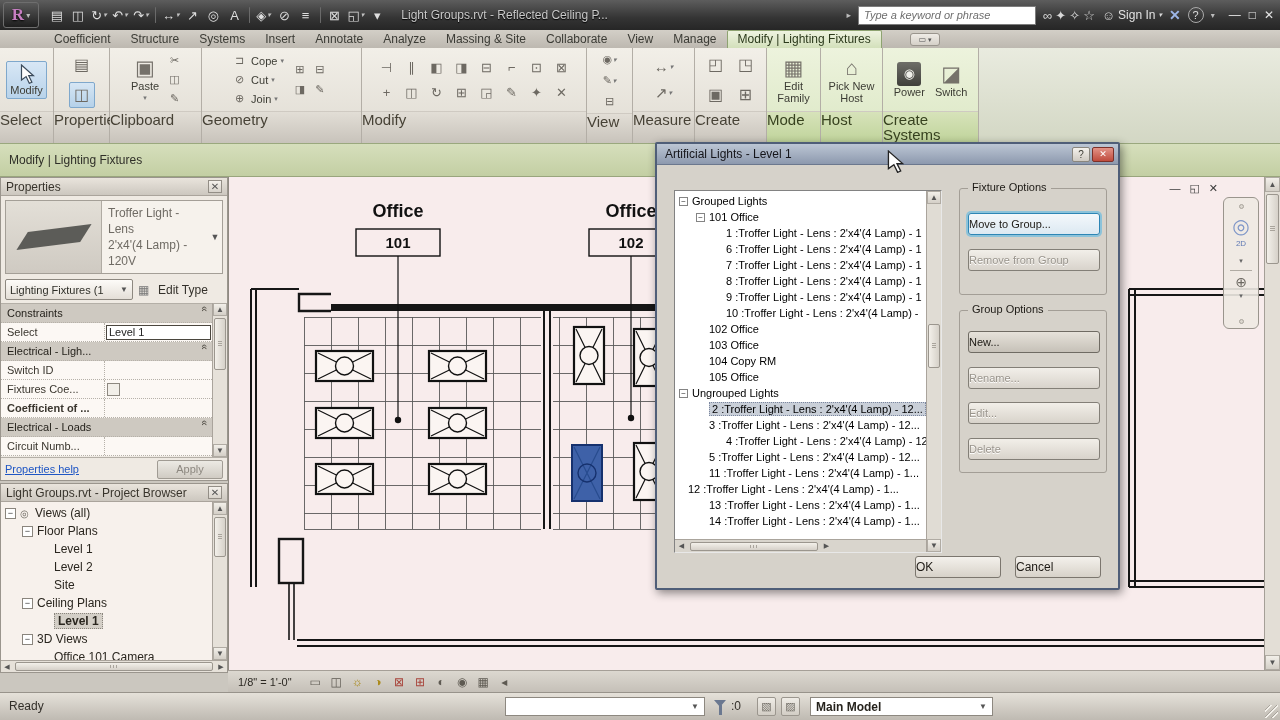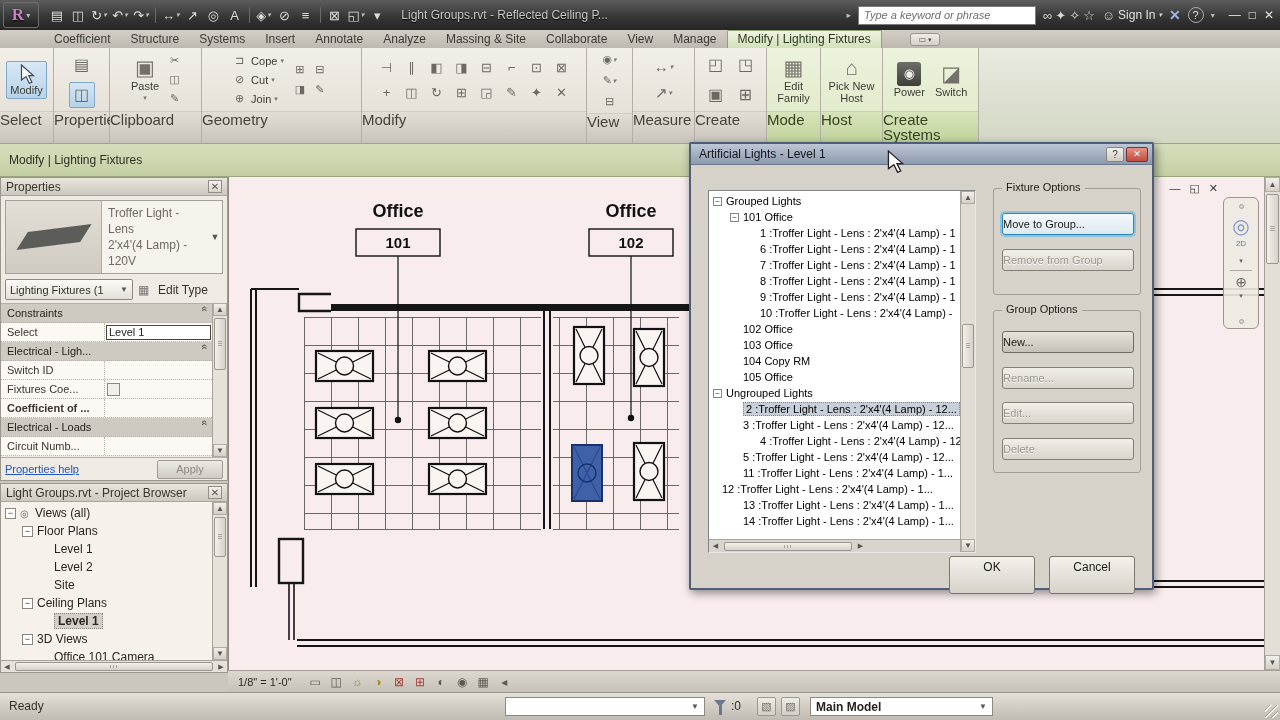--- a/index.html
+++ b/index.html
@@ -180,21 +180,21 @@
     border-right:6px solid transparent;border-top:7px solid #6b7890}
   #funnel::after{content:"";position:absolute;left:-1.5px;top:-2px;width:3px;height:10px;background:#6b7890}
   #selcount{position:absolute;left:731px;top:6px;font-size:12px;color:#33302a}
   .sbtn{position:absolute;top:4px;width:19px;height:19px;border:1px solid #9b968e;border-radius:2px;
     background:linear-gradient(#efece6,#d2cdc5);display:flex;align-items:center;justify-content:center;
     font-size:11px;color:#6d6962}
   #grip{position:absolute;right:2px;bottom:2px;width:13px;height:13px;
     background:repeating-linear-gradient(135deg,transparent 0 3px,#a9a49c 3px 4px,#f4f1eb 4px 5px)}
 
   
-  #dlg{position:absolute;left:689px;top:142px;width:465px;height:448px;background:#d6d2ca;
+  #dlg{position:absolute;left:655px;top:142px;width:465px;height:448px;background:#d6d2ca;
     border:2px solid #4f5e78;border-radius:2px;box-shadow:2px 3px 10px rgba(0,0,0,.45);z-index:30}
   #dlgtitle{height:21px;background:linear-gradient(#bcc6d4,#8d99ae);display:flex;align-items:center;
     padding:0 4px 0 8px;font-size:12px;color:#15151a;border-bottom:1px solid #6c788e}
   #dlgbtns{margin-left:auto;display:flex;gap:2px}
   #dlghelp{width:18px;height:15px;border:1px solid #8a867e;border-radius:2px;font-size:10px;color:#3c3c34;
     background:linear-gradient(#f4f1ec,#cfcac2);display:flex;align-items:center;justify-content:center}
   #dlgclose{width:22px;height:15px;border:1px solid #7c3029;border-radius:2px;font-size:9px;color:#fff;
     background:linear-gradient(#e39287,#bf4b3d);display:flex;align-items:center;justify-content:center}
   #dtreebox{position:absolute;left:17px;top:46px;width:268px;height:363px;background:#fff;
     border:1px solid #828282;border-right-color:#e8e8e8;border-bottom-color:#e8e8e8;display:flex}
@@ -214,22 +214,22 @@
   #dvscroll .arr.bottom{margin-top:auto}
   #dvscroll .vthumb{height:44px;margin-top:120px}
   .grpbox{position:absolute;border:1px solid #a39e96;border-radius:3px}
   .grpbox .gtitle{position:absolute;top:-8px;left:8px;background:#d6d2ca;padding:0 4px;font-size:11px;color:#1d1a15}
   .dbtn{position:absolute;left:8px;width:132px;height:22px;border:1px solid #837f77;border-radius:3px;
     background:linear-gradient(#f2efe9,#d8d3cb);font-size:11px;color:#1d1a15;text-align:left;line-height:20px}
   .dbtn.focus{border:1px solid #2e86b5;box-shadow:0 0 0 2px rgba(90,185,228,.6);
     background:linear-gradient(#f4f8fb,#dce9f2)}
   .dbtn.default{background:linear-gradient(#e6e2da,#c6c1b8);border-color:#6f6b63}
   .dbtn.disabled{color:#9a958d;text-shadow:0 1px 0 #fff}
-  .okbtn{position:absolute;width:86px;height:38px;border:1px solid #7b766e;border-radius:3px;
-    background:linear-gradient(#f4f1ec,#d7d2c9);font-size:12px;color:#1d1a15;text-align:center;line-height:20px}
+  .okbtn{position:absolute;width:86px;height:22px;border:1px solid #7b766e;border-radius:3px;
+    background:linear-gradient(#f4f1ec,#d7d2c9);font-size:12px;color:#1d1a15;line-height:20px}
 
   #cursor{position:absolute;left:886px;top:150px;z-index:99}
 </style>
 </head>
 <body>
 <div id="stage">
 
 <div id="titlebar">
   <div id="appbtn">
     <span class="rlogo">R</span>

